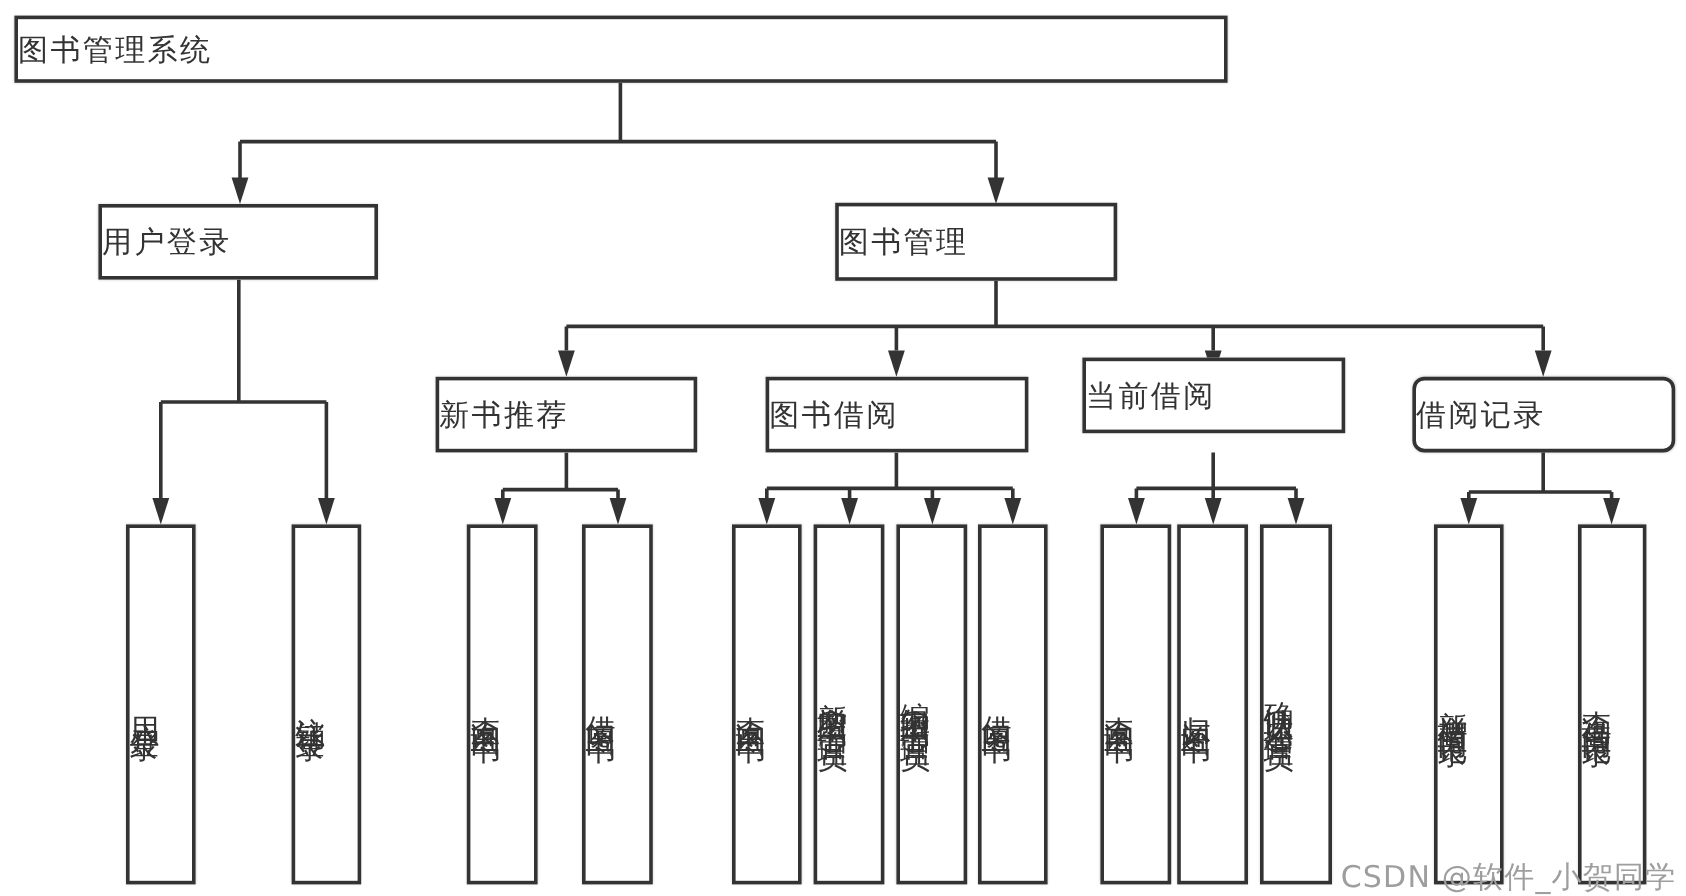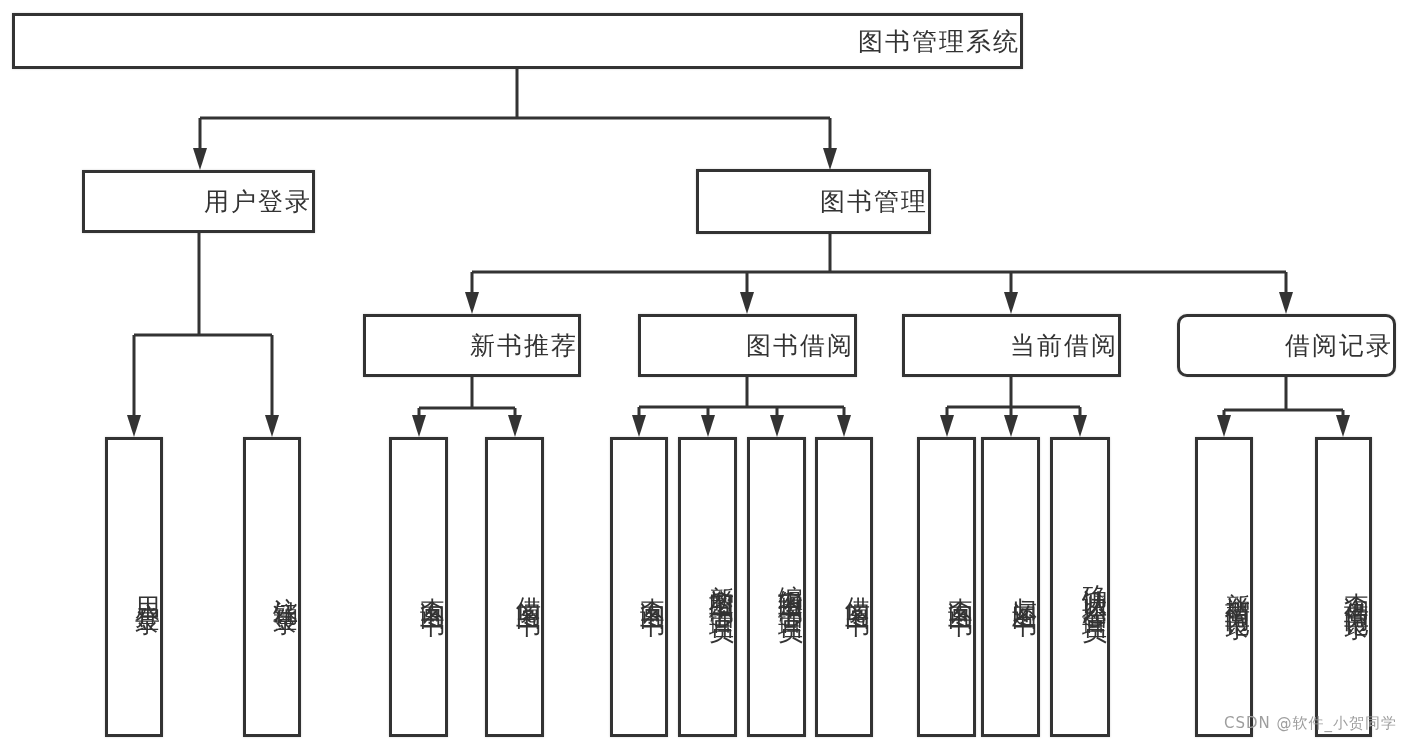--- a/index.html
+++ b/index.html
@@ -22,42 +22,42 @@
     width: 1405px;
     height: 747px;
   }
   .box {
     position: absolute;
     box-sizing: border-box;
     border: 3px solid #333333;
     background: #ffffff;
     display: flex;
     align-items: center;
-    justify-content: flex-end;
+    justify-content: flex-start;
     color: #333333;
     box-shadow: 0 0 2px rgba(0,0,0,0.18);
   }
   .box.h span {
     font-size: 25px;
     letter-spacing: 2px;
     white-space: nowrap;
   }
   .box.v span {
     writing-mode: vertical-rl;
     text-orientation: mixed;
     font-size: 25px;
     line-height: 1;
     letter-spacing: 5px;
     white-space: nowrap;
   }
   .watermark {
     position: absolute;
     right: 8px;
     top: 714px;
-    font-size: 15px;
+    font-size: 25px;
     color: #9e9e9e;
     letter-spacing: 1px;
     white-space: nowrap;
   }
 </style>
 </head>
 <body>
 
 <div id="stage">
 
@@ -111,21 +111,21 @@
   <div class="box h" style="left:696px; top:169px; width:235px; height:65px;">
     <span>图书管理</span>
   </div>
 
   <div class="box h" style="left:638px; top:314px; width:219px; height:63px;">
     <span>图书借阅</span>
   </div>
   <div class="box h" style="left:363px; top:314px; width:218px; height:63px;">
     <span>新书推荐</span>
   </div>
-  <div class="box h" style="left:902px; top:314px; width:219px; height:63px;">
+  <div class="box h" style="left:902px; top:298px; width:219px; height:63px;">
     <span>当前借阅</span>
   </div>
   <div class="box h" style="left:1177px; top:314px; width:219px; height:63px;border-radius:10px;">
     <span>借阅记录</span>
   </div>
 
   <div class="box v" style="left:105px; top:437px; width:58px; height:300px;">
     <span>用户登录</span>
   </div>
   <div class="box v" style="left:243px; top:437px; width:58px; height:300px;">

